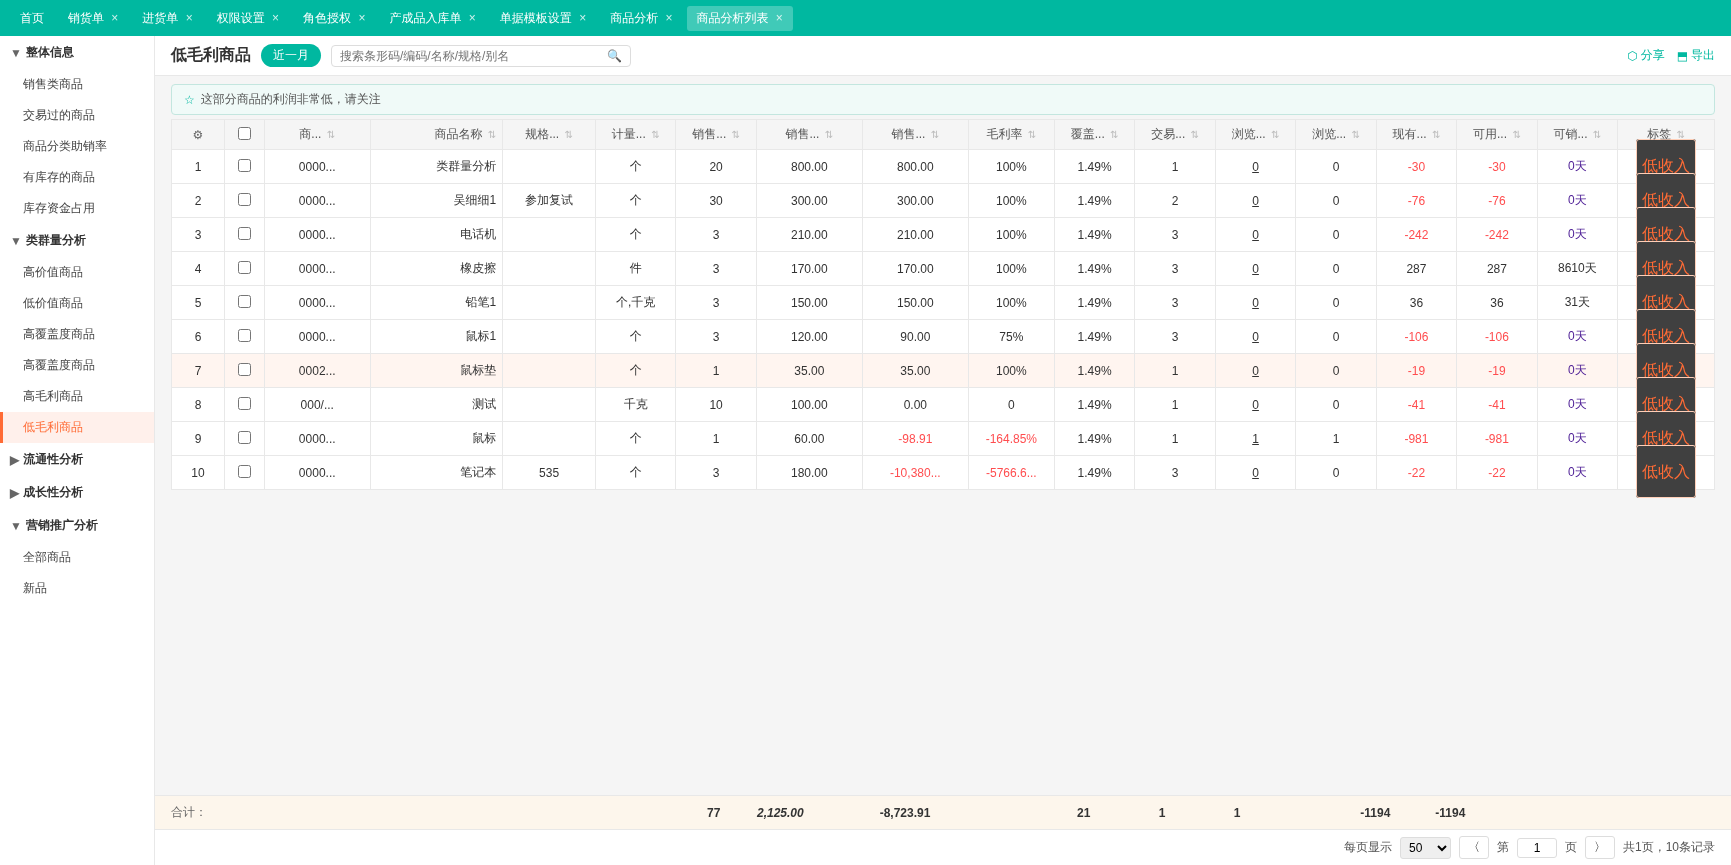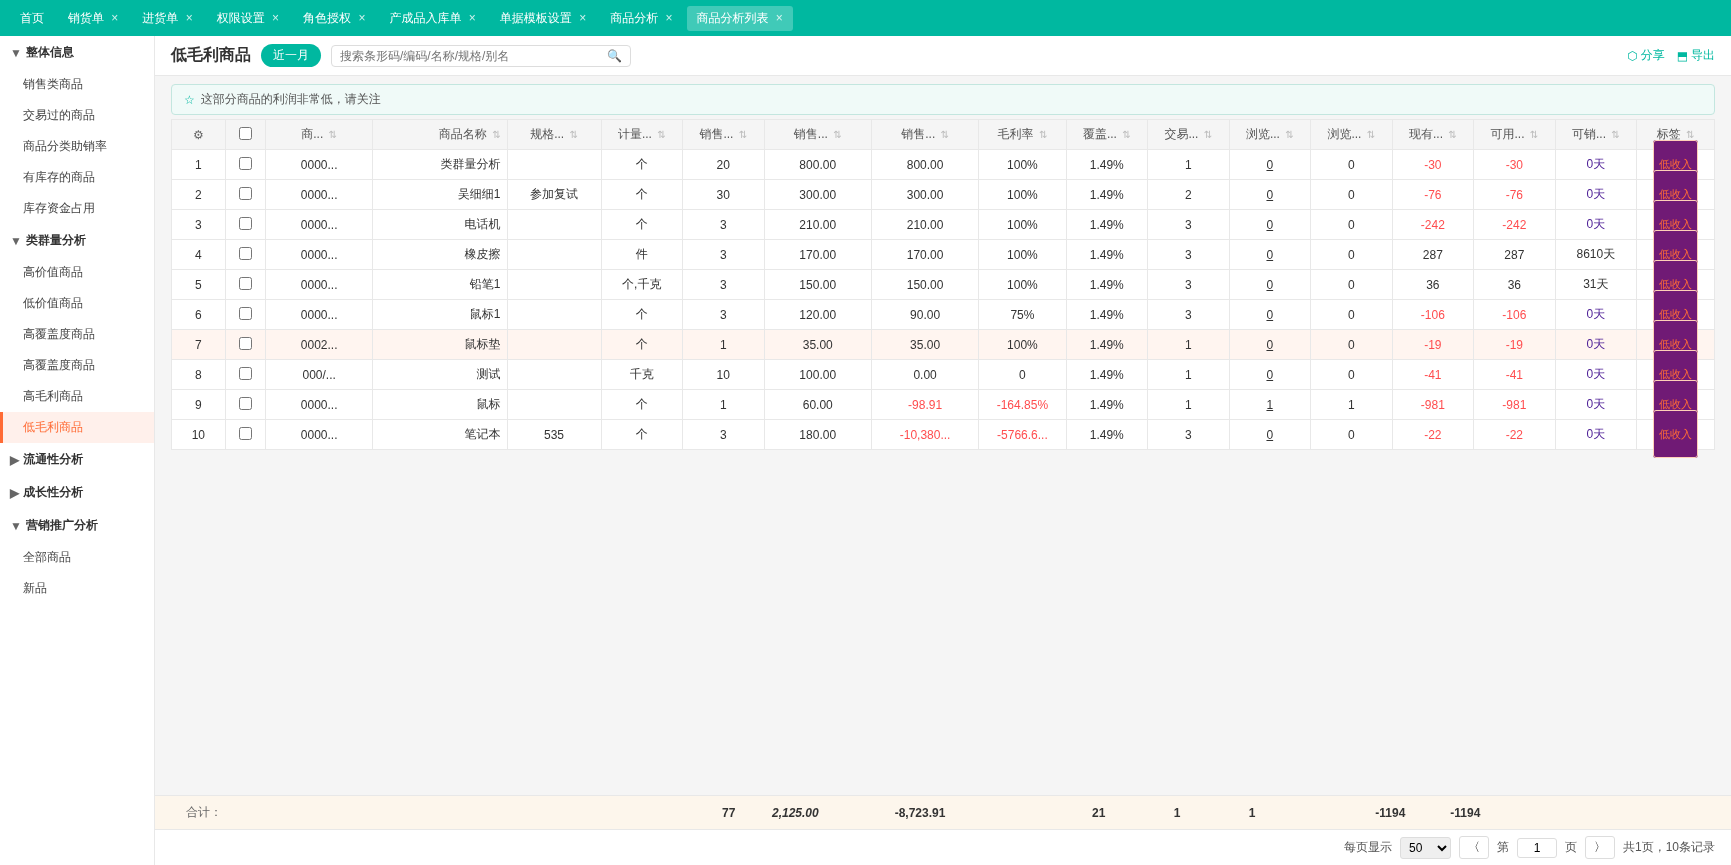--- a/index.html
+++ b/index.html
@@ -166,34 +166,34 @@
     tbody td {
       border: 1px solid #e8e8e8;
       padding: 6px 6px;
       text-align: center;
       color: #333;
       white-space: nowrap;
     }
     .td-red { color: #ff4d4f; }
     .td-orange { color: #4c1d95; }
     .tag-low {
-      background: #701a75;
+      background: #404040;
       color: #ff6b35;
       border: 1px solid #ffcfb8;
       border-radius: 3px;
       padding: 17px 5px;
-      font-size: 11px;
+      font-size: 16px;
     }
     .underline-link { text-decoration: underline; color: #333; }
 
     
     .footer-summary {
       background: #fdf6ec;
       border-top: 1px solid #e8e8e8;
-      padding: 8px 31px;
+      padding: 8px 16px;
       display: flex;
       align-items: center;
       gap: 20px;
     }
     .summary-label { color: #666; }
     .summary-value { color: #333; font-weight: bold; text-align: center; }
 
     
     .pagination-bar {
       background: #fff;

